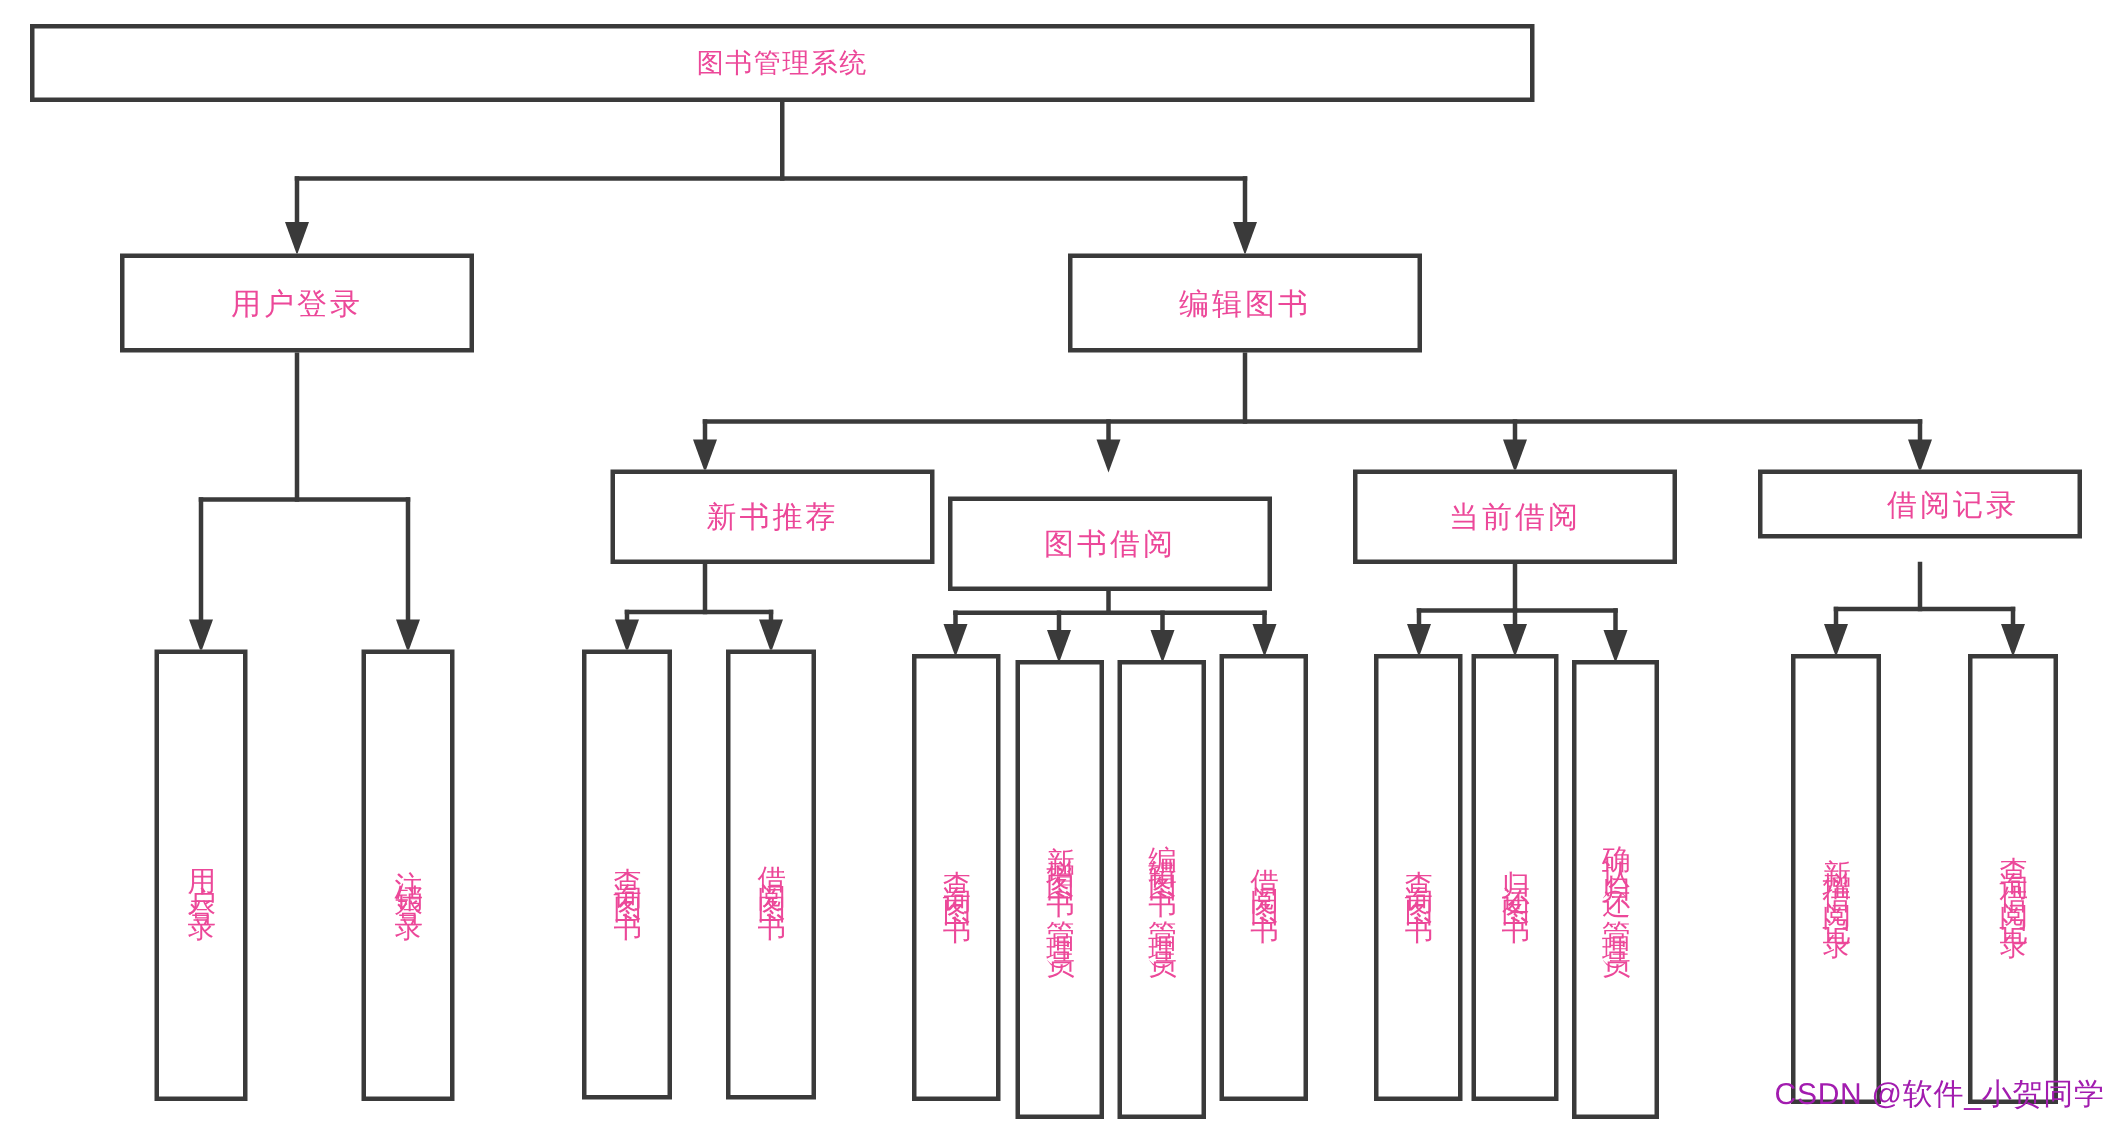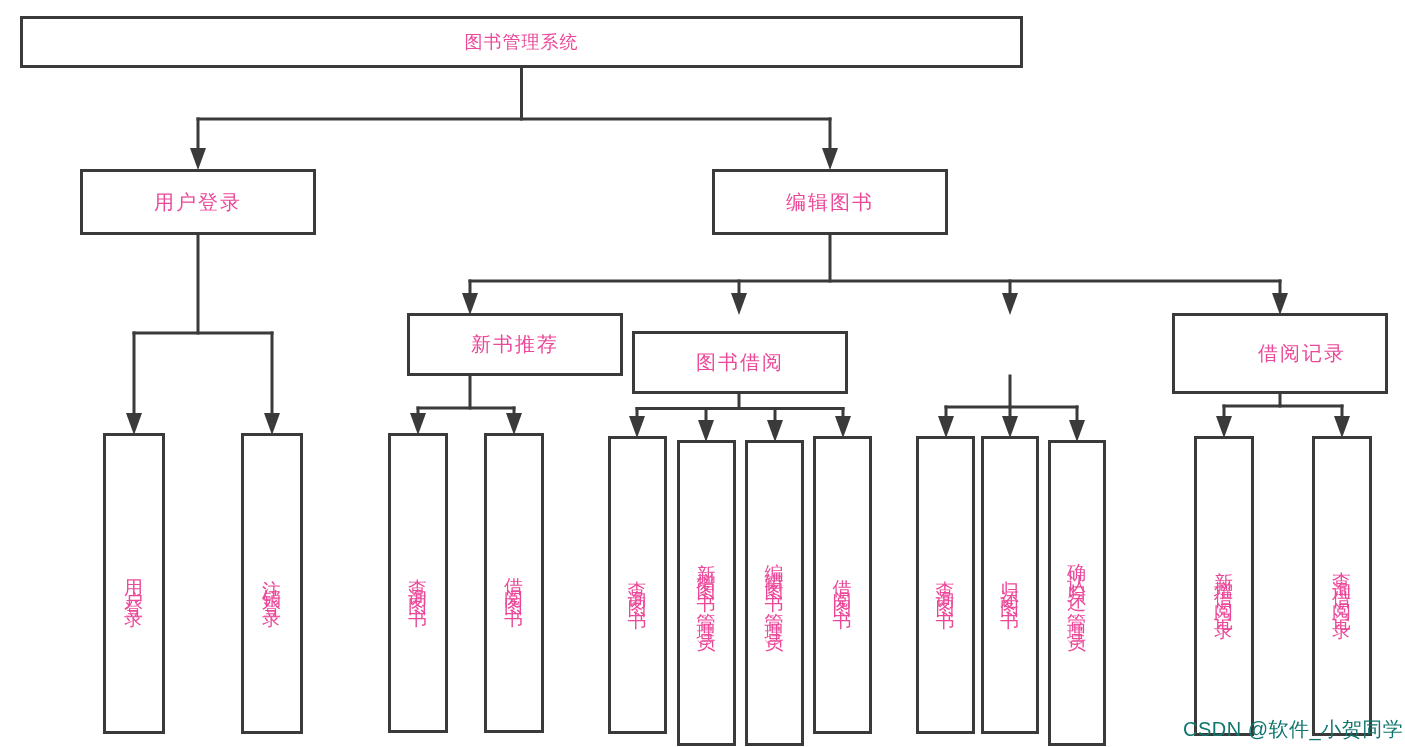--- a/index.html
+++ b/index.html
@@ -38,21 +38,21 @@
     writing-mode: vertical-rl;
     letter-spacing: 10px;
     line-height: 1;
     white-space: nowrap;
   }
   #watermark {
     position: absolute;
     left: 1183px;
     top: 716px;
     font-size: 20px;
-    color: #0f766e;
+    color: #a21caf;
     z-index: 5;
     white-space: nowrap;
     letter-spacing: 0.5px;
   }
 </style>
 </head>
 <body>
 
 <div id="canvas">
 
@@ -121,21 +121,24 @@
   <div class="node level" style="left:712px; top:169px; width:236px; height:66px;">
     <span>编辑图书</span>
   </div>
 
   <div class="node level" style="left:363px; top:313px; width:216px; height:63px;margin-left:44px;">
     <span>新书推荐</span>
   </div>
   <div class="node level" style="left:632px; top:313px; width:216px; height:63px;margin-top:18px;">
     <span>图书借阅</span>
   </div>
-  <div class="node level" style="left:1172px; top:313px; width:216px; height:81px;padding-left:44px;">
+  <div class="node level" style="left:902px; top:313px; width:216px; height:63px;">
+    <span>当前借阅</span>
+  </div>
+  <div class="node level" style="left:1172px; top:313px; width:216px; height:46px;padding-left:44px;">
     <span>借阅记录</span>
   </div>
 
   <div class="node leaf" style="left:103px; top:433px; width:62px; height:301px;">
     <span class="vtext">用户登录</span>
   </div>
   <div class="node leaf" style="left:241px; top:433px; width:62px; height:301px;">
     <span class="vtext">注销登录</span>
   </div>
 

